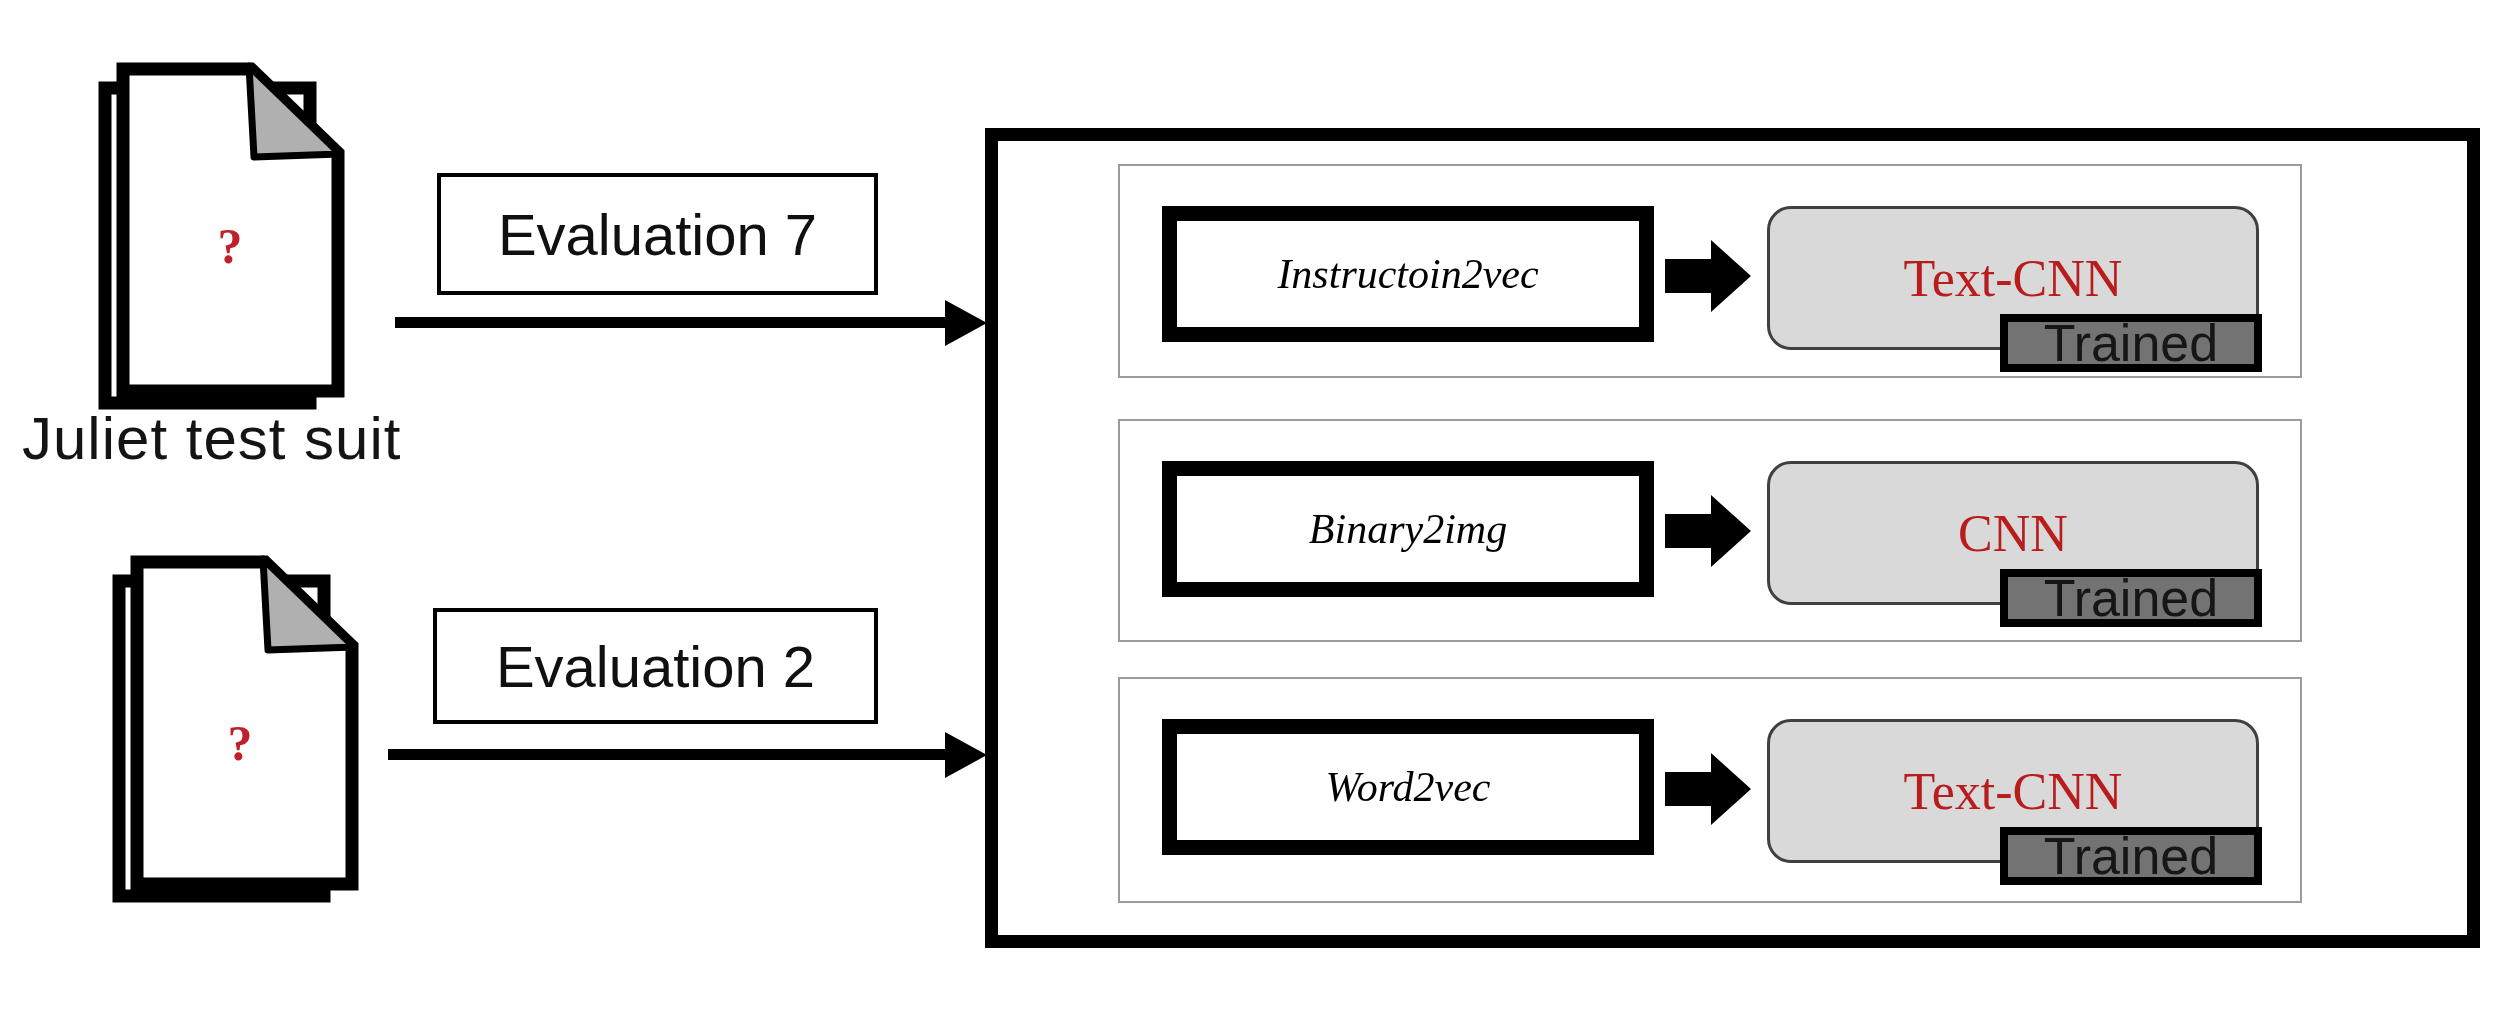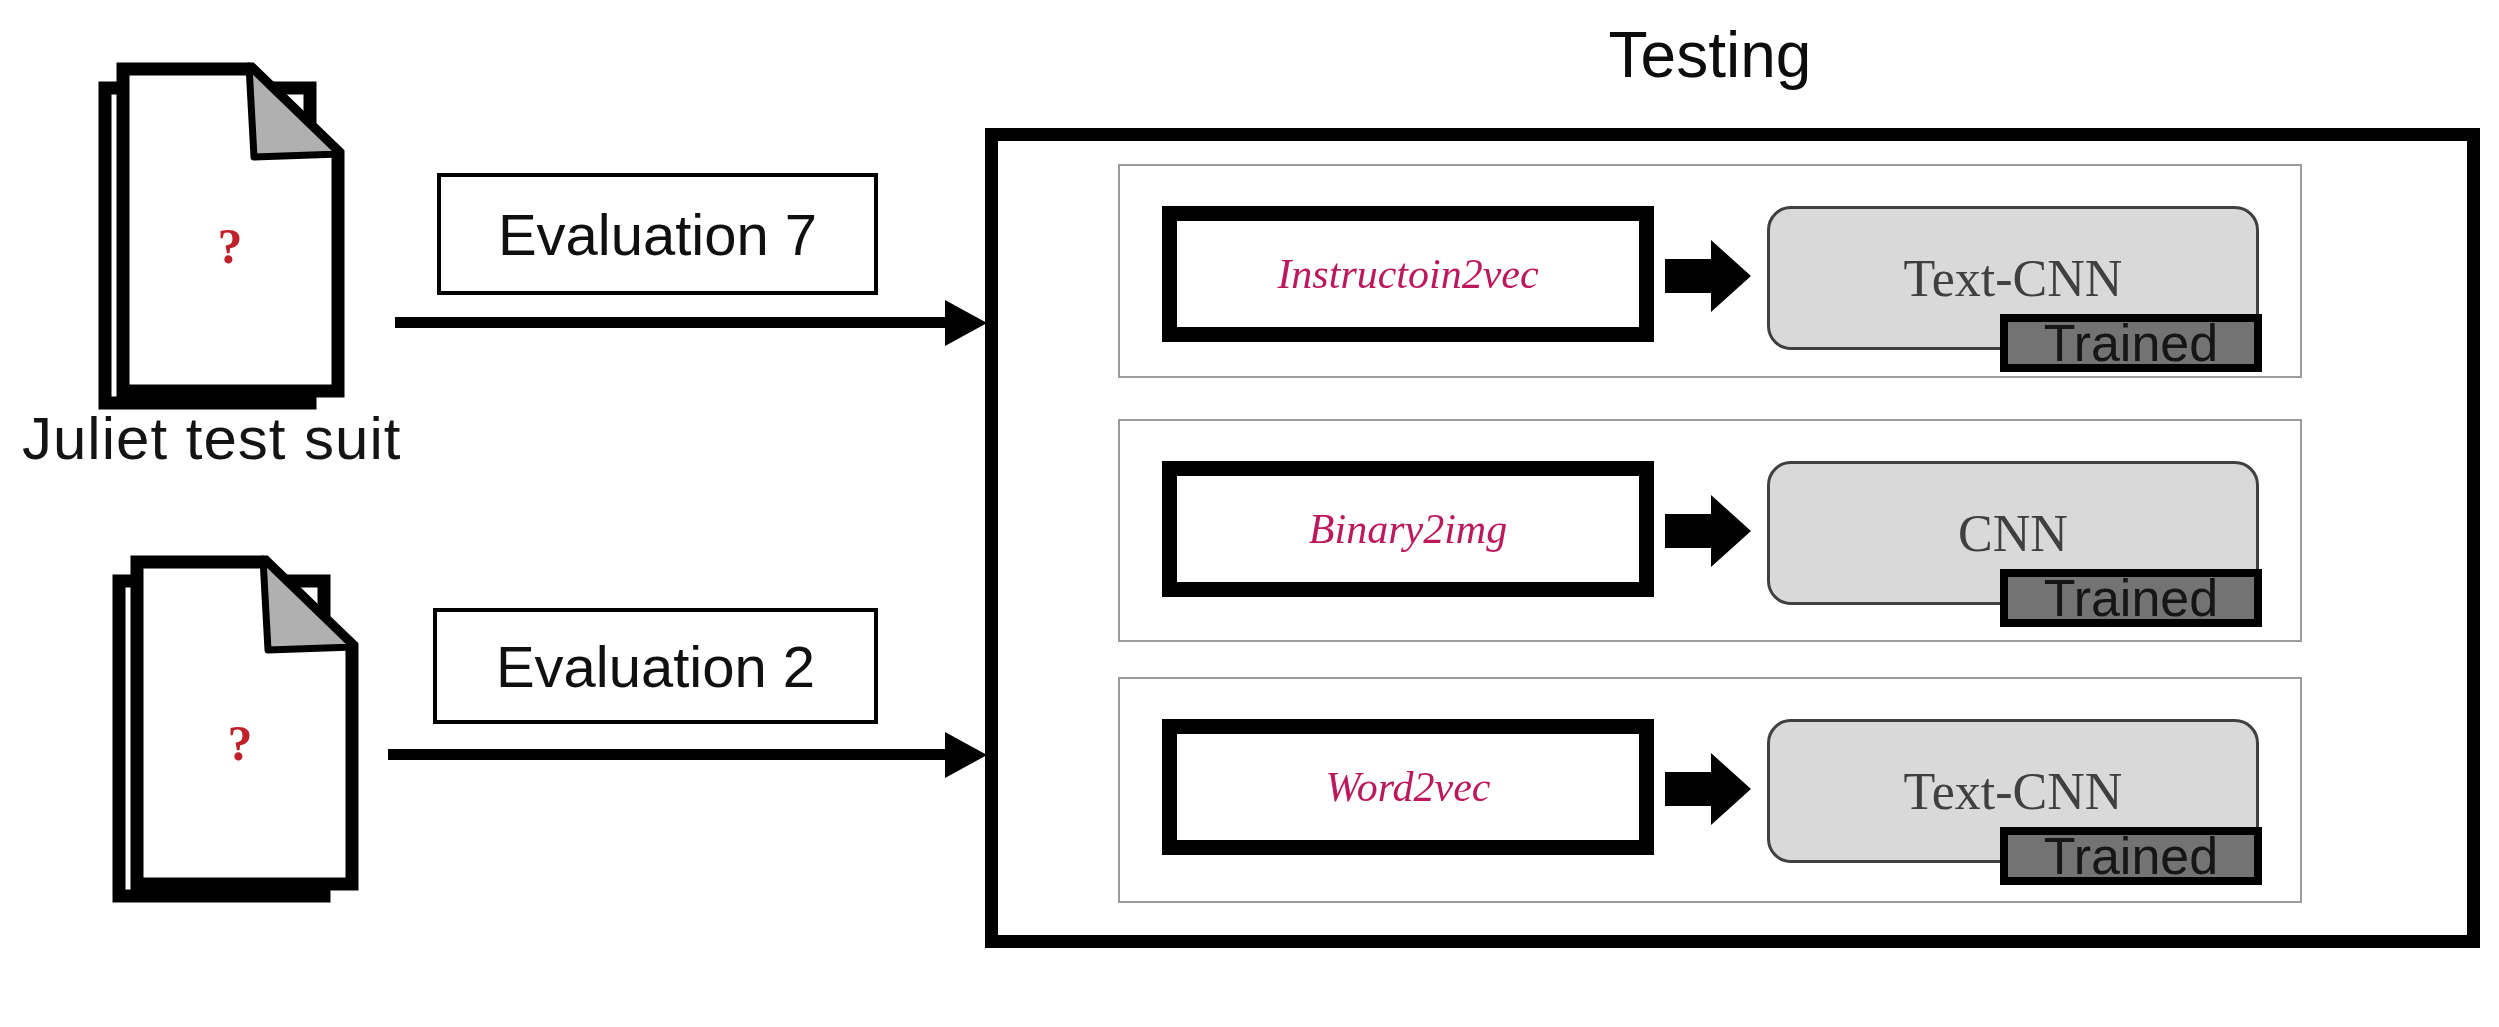--- a/index.html
+++ b/index.html
@@ -43,26 +43,26 @@
   .pipe-row { position: absolute; left: 1118px; width: 1184px;
               border: 2px solid #9b9b9b; background: #fff; }
   .row0 { top: 164px; height: 214px; }
   .row1 { top: 419px; height: 223px; }
   .row2 { top: 677px; height: 226px; }
 
   .embed-box { position: absolute; left: 42px; top: 40px; width: 492px; height: 136px;
                border: 15px solid #000; background: #fff;
                display: flex; align-items: center; justify-content: center;
                font-family: "Liberation Serif", serif; font-style: italic;
-               font-size: 42px; color: #be185d; text-align: right; }
+               font-size: 42px; color: #000000; text-align: right; }
   .block-arrow { position: absolute; left: 545px; top: 72px; width: 88px; height: 76px; }
   .model-box { position: absolute; left: 647px; top: 40px; width: 492px; height: 144px;
                background: #d9d9d9; border: 3px solid #404040; border-radius: 24px;
                display: flex; align-items: center; justify-content: center;
-               font-family: "Liberation Serif", serif; font-size: 52px; color: #404040; }
+               font-family: "Liberation Serif", serif; font-size: 52px; color: #b91c1c; }
   .trained-badge { position: absolute; left: 880px; top: 148px; width: 262px; height: 58px;
                    border: 8px solid #000; background: #737373;
                    display: flex; align-items: center; justify-content: center;
                    font-size: 52px; color: #161616; }
 </style>
 </head>
 <body>
 
 <div class="stage">
 
@@ -82,21 +82,20 @@
   </svg>
 
   <div class="eval-box eval1">Evaluation 7</div>
   <div class="eval-box eval2">Evaluation 2</div>
 
   <div class="flow-line line1"></div>
   <div class="flow-head head1"></div>
   <div class="flow-line line2"></div>
   <div class="flow-head head2"></div>
 
-  <div class="testing-title">Testing</div>
   <div class="testing-box"></div>
 
   <div class="pipe-row row0">
     <div class="embed-box">Instructoin2vec</div>
     <svg class="block-arrow" viewBox="0 0 88 76">
       <polygon points="0,21 46,21 46,2 86,38 46,74 46,55 0,55" fill="#000"></polygon>
     </svg>
     <div class="model-box">Text-CNN</div>
     <div class="trained-badge">Trained</div>
   </div>

